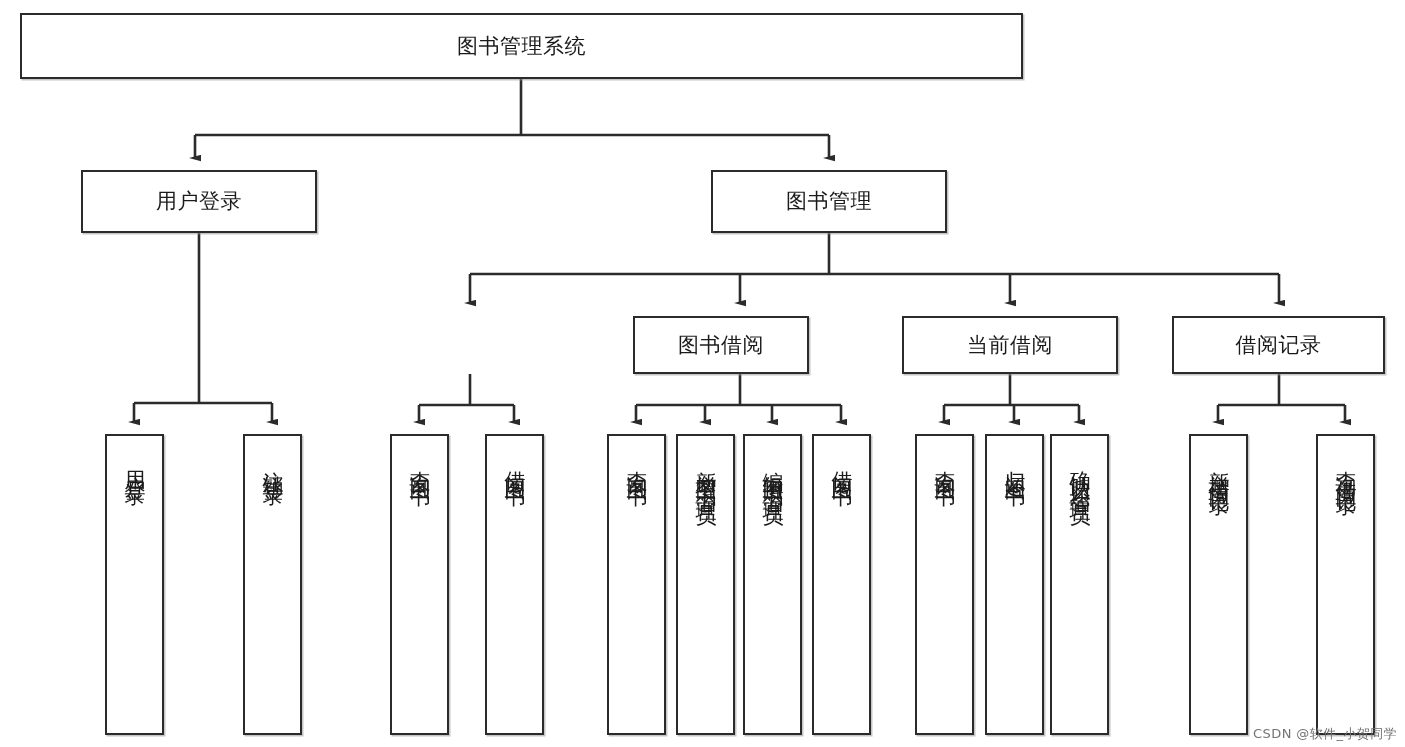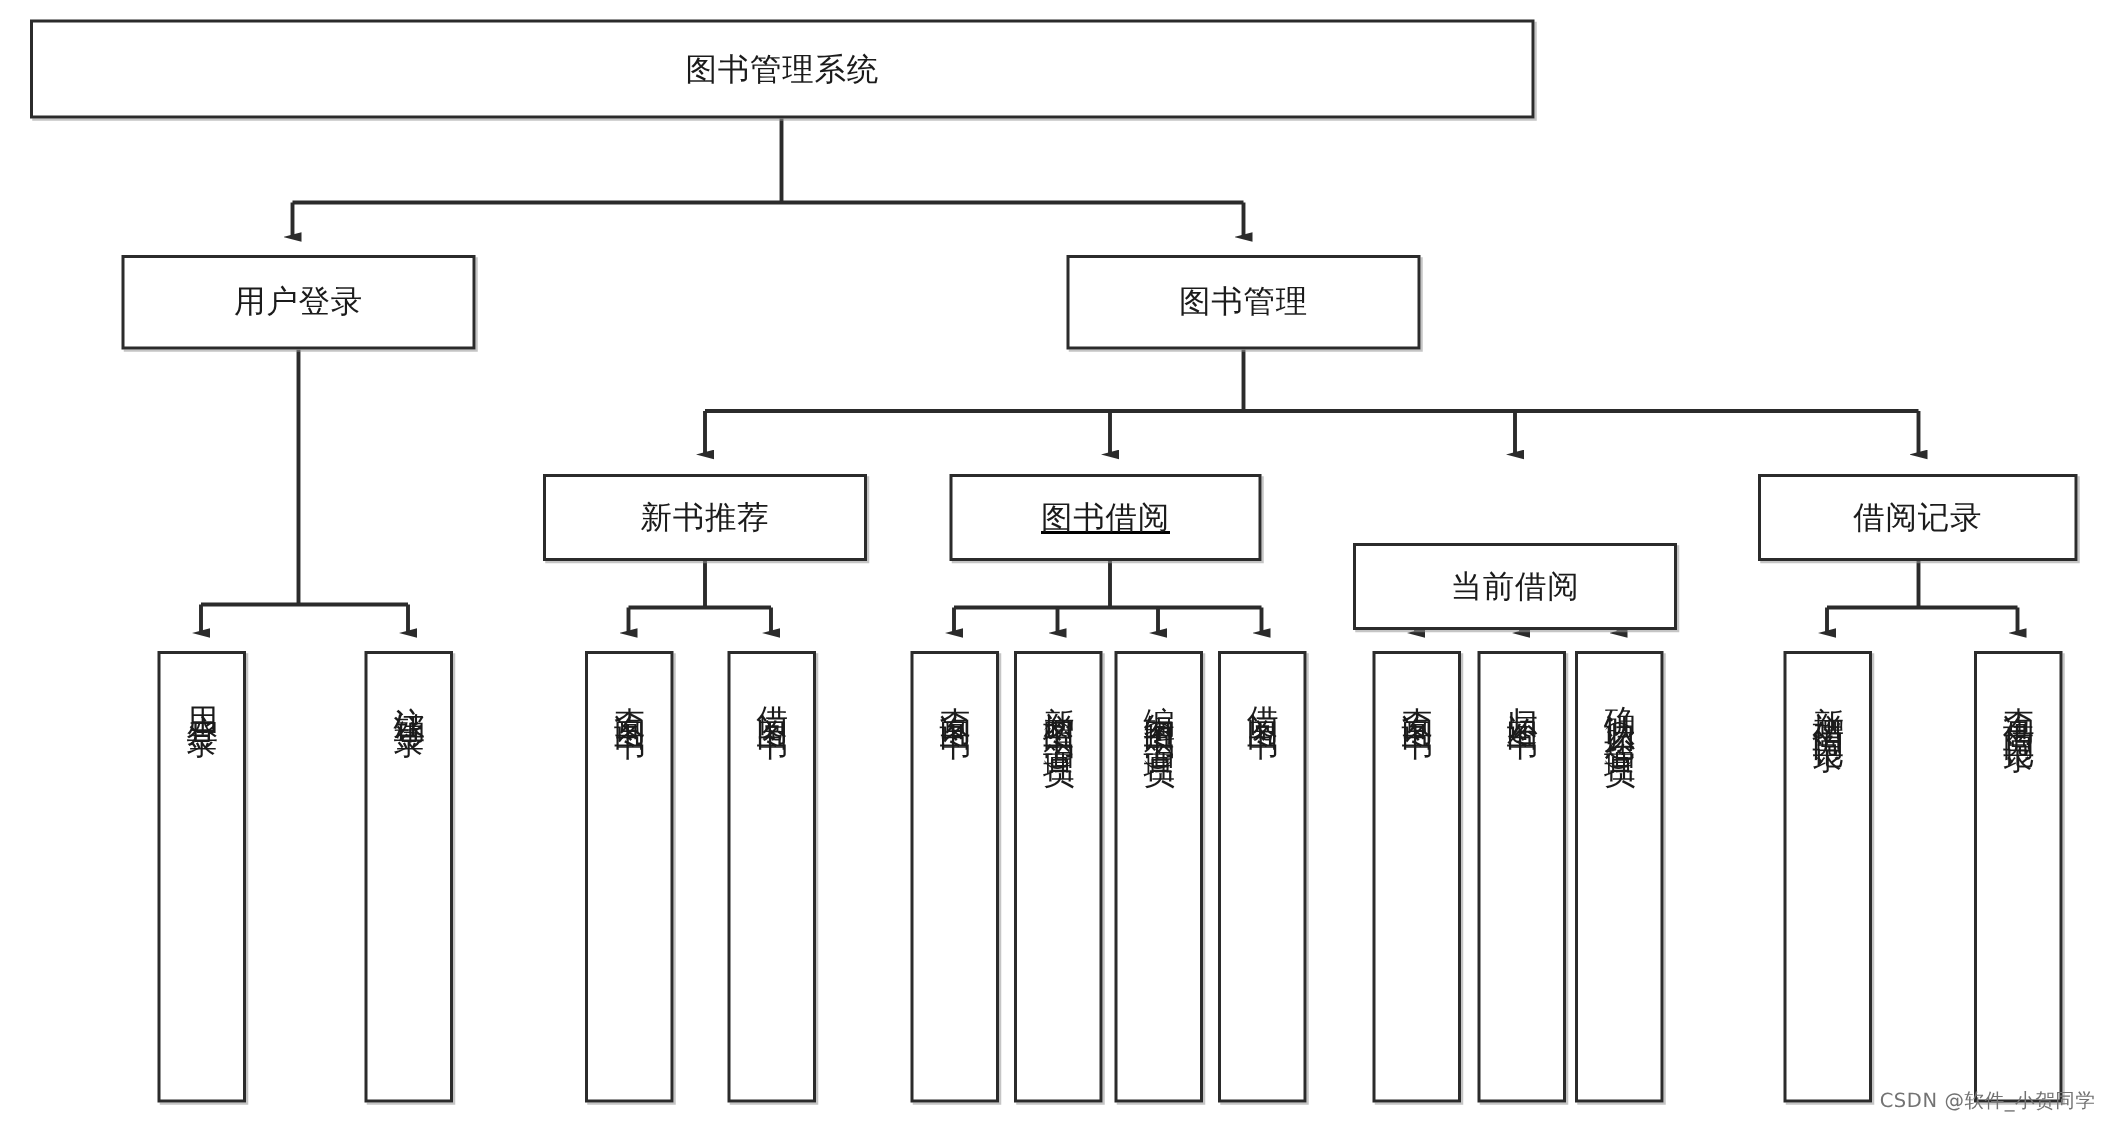--- a/index.html
+++ b/index.html
@@ -124,29 +124,26 @@
   </div>
 
   <div class="node" style="left:81px;top:170px;width:236px;height:63px;">
     <span class="label">用户登录</span>
   </div>
 
   <div class="node" style="left:711px;top:170px;width:236px;height:63px;">
     <span class="label">图书管理</span>
   </div>
 
-  <div class="node" style="left:362px;top:316px;width:216px;height:58px;">
-    <span class="label">新书推荐</span>
-  </div>
-
-  <div class="node" style="left:633px;top:316px;width:208px;height:58px;text-decoration:underline;">
+
+  <div class="node" style="left:633px;top:316px;width:176px;height:58px;">
     <span class="label">图书借阅</span>
   </div>
 
-  <div class="node" style="left:902px;top:316px;width:216px;height:58px;margin-top:46px;">
+  <div class="node" style="left:902px;top:316px;width:216px;height:58px;">
     <span class="label">当前借阅</span>
   </div>
 
   <div class="node" style="left:1172px;top:316px;width:213px;height:58px;align-items:center;">
     <span class="label">借阅记录</span>
   </div>
 
   <div class="node vertical" style="left:105px;top:434px;width:59px;height:301px;">
     <span class="label">用户登录</span>
   </div>

